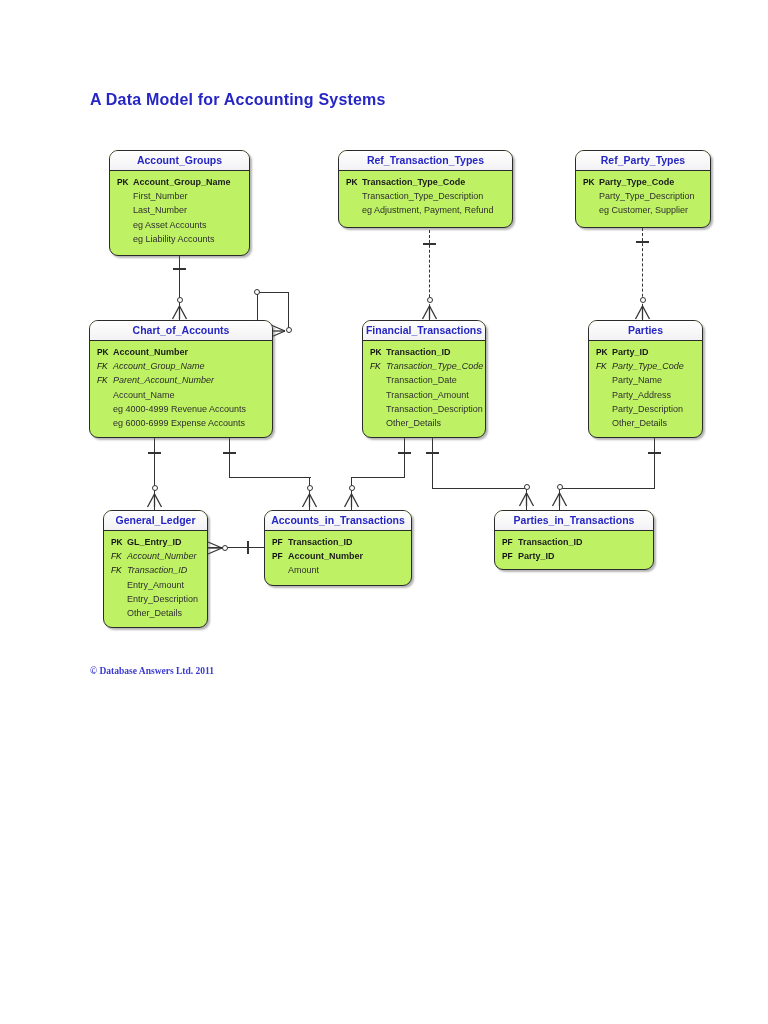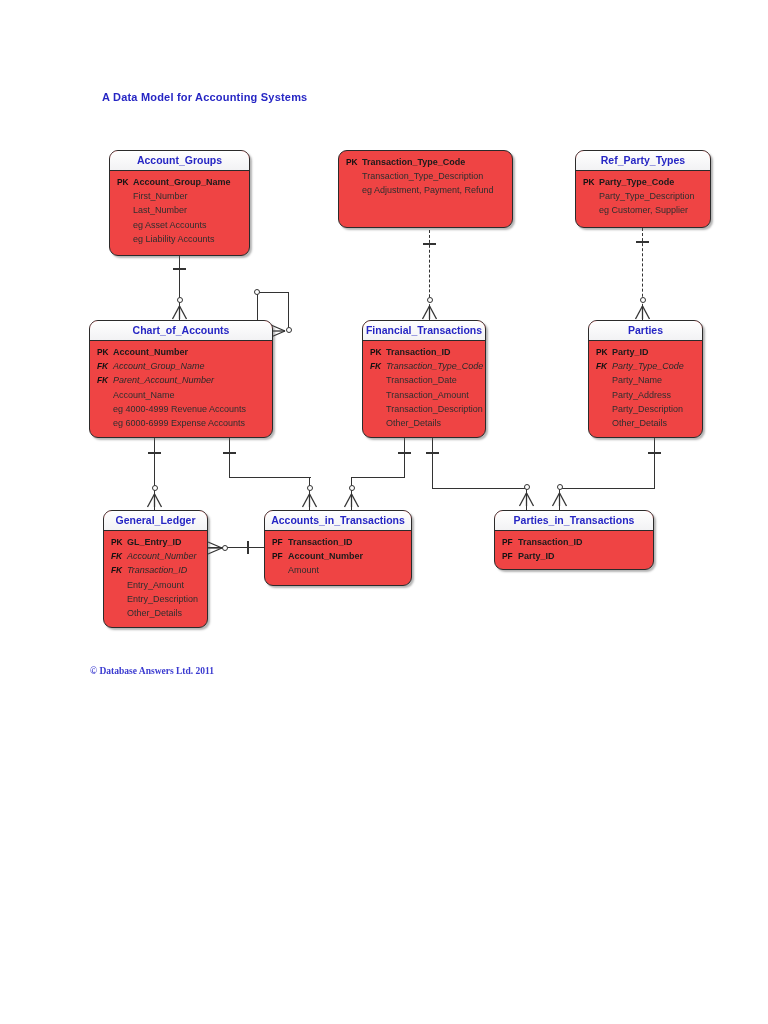--- a/index.html
+++ b/index.html
@@ -1,42 +1,42 @@
 <!DOCTYPE html>
 <html><head>
 <meta charset="utf-8">
 <style>
   html,body{margin:0;padding:0;background:#ffffff;}
   body{width:768px;height:1024px;position:relative;overflow:hidden;
        font-family:"Liberation Sans", sans-serif;}
   #canvas{position:absolute;left:0;top:0;width:768px;height:1024px;}
 
-  .title{position:absolute;left:90px;top:91px;font-size:11px;font-weight:bold;
-         color:#2626c4;letter-spacing:.2px;white-space:nowrap;margin-left:12px;}
+  .title{position:absolute;left:90px;top:91px;font-size:16px;font-weight:bold;
+         color:#2626c4;letter-spacing:.2px;white-space:nowrap;}
 
   .copyright{position:absolute;left:90px;top:666px;font-size:9.5px;font-weight:bold;
              color:#3a3ad0;white-space:nowrap;
              font-family:"Liberation Serif", serif;}
 
   
   .entity{position:absolute;box-sizing:border-box;border:1.3px solid #2b2b2b;
-          border-radius:9px;background:#ef4444;
+          border-radius:9px;background:#bef264;
           box-shadow:2px 2px 2px rgba(90,90,90,.45);}
   .entity .hdr{height:19px;line-height:19px;text-align:center;font-size:10.5px;
                font-weight:bold;color:#2626c4;border-bottom:1.2px solid #2b2b2b;
                background:linear-gradient(to bottom,#ffffff 0%,#f2f2f4 100%);
                border-radius:8px 8px 0 0;white-space:nowrap;overflow:hidden;}
   .entity .body{padding:4px 0 4px 0;}
   .attr{display:flex;align-items:center;font-size:9px;color:#1b1b1b;
         line-height:14.2px;white-space:nowrap;}
   .attr .key{width:22px;flex:0 0 22px;text-align:left;padding-left:7px;
              box-sizing:border-box;font-size:8.4px;font-weight:bold;color:#111;}
   .attr .nm{padding-left:1px;}
   .attr.pk .nm{font-weight:bold;}
-  .attr.fk .key{font-style:italic;font-weight:bold;}
+  .attr.fk .key{font-style:italic;font-weight:normal;}
   .attr.fk .nm{font-style:italic;color:#2a2a2a;}
   .attr.pf .nm{font-weight:bold;}
   .attr.plain .nm{color:#2f2f2f;}
 
   
   .ln{position:absolute;background:#333;}
   .lnh{height:1.3px;}
   .lnv{width:1.3px;}
   .dash-v{position:absolute;width:0;border-left:1.3px dashed #333;}
   .bar{position:absolute;background:#333;width:13px;height:1.5px;}
@@ -212,20 +212,21 @@
           <span class="nm">eg Asset Accounts</span>
         </div>
       <div class="attr plain">
           <span class="key"></span>
           <span class="nm">eg Liability Accounts</span>
         </div>
     </div>
   </div>
 
   <div class="entity" style="left:338px;top:150px;width:175px;height:78px;">
+    <div class="hdr">Ref_Transaction_Types</div>
     <div class="body">
       <div class="attr pk">
           <span class="key">PK</span>
           <span class="nm">Transaction_Type_Code</span>
         </div>
       <div class="attr plain">
           <span class="key"></span>
           <span class="nm">Transaction_Type_Description</span>
         </div>
       <div class="attr plain">

